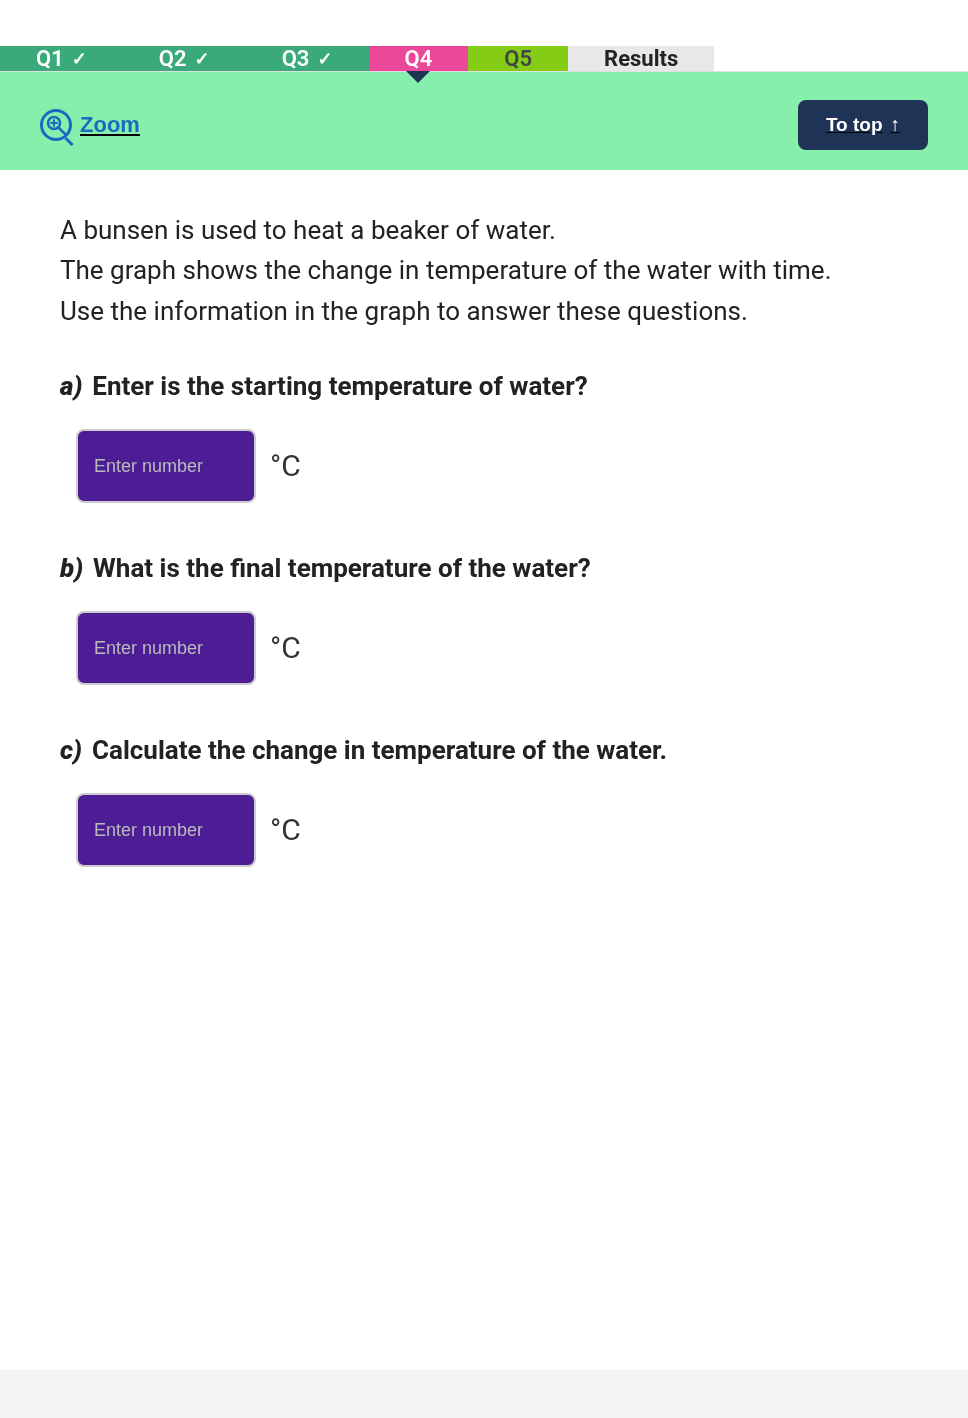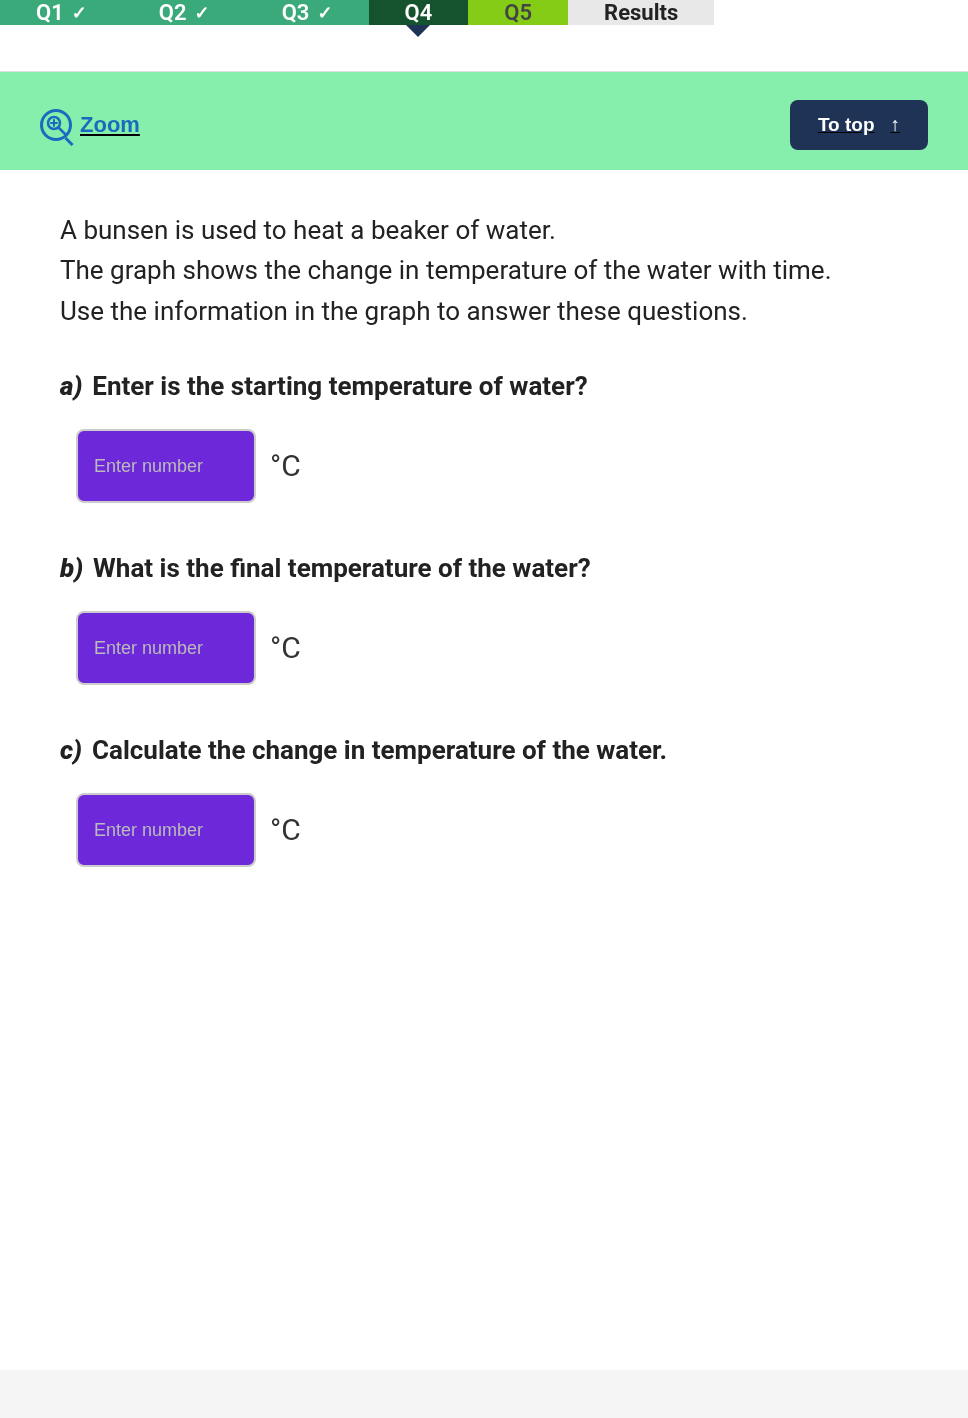--- a/index.html
+++ b/index.html
@@ -11,42 +11,42 @@
     body {
       font-family: -apple-system, BlinkMacSystemFont, 'Segoe UI', Roboto, sans-serif;
       background: #f5f5f5;
       width: 968px;
       min-height: 1418px;
     }
 
     
     .nav-bar {
       display: flex;
-      align-items: flex-start;
+      align-items: flex-end;
       height: 72px;
       background: #fff;
       border-bottom: 1px solid #e0e0e0;
     }
 
     .nav-item {
       display: flex;
       align-items: center;
       justify-content: center;
       gap: 8px;
       padding: 0 36px;
       font-size: 22px;
       font-weight: 600;
       cursor: pointer;
       color: #fff;
       background: #3aaa7a;
       position: relative;
     }
 
     .nav-item.active {
-      background: #14532d;
+      background: #ec4899;
       color: #fff;
     }
 
     .nav-item.active::after {
       content: '';
       position: absolute;
       bottom: -12px;
       left: 50%;
       transform: translateX(-50%);
       width: 0;
@@ -123,21 +123,21 @@
       background: #1e3355;
       color: #fff;
       border: none;
       border-radius: 8px;
       padding: 14px 28px;
       font-size: 19px;
       font-weight: 600;
       cursor: pointer;
       display: flex;
       align-items: center;
-      gap: 16px;
+      gap: 8px;
     }
 
     
     .main-content {
       background: #fff;
       padding: 40px 40px 60px 60px;
       min-height: 1200px;
     }
 
     .question-intro {
@@ -174,21 +174,21 @@
     }
 
     .number-input {
       width: 180px;
       height: 74px;
       border: 2px solid #ccc;
       border-radius: 8px;
       padding: 0 16px;
       font-size: 20px;
       color: #aaa;
-      background: #6d28d9;
+      background: #4c1d95;
       outline: none;
     }
 
     .number-input::placeholder {
       color: #bbb;
       font-size: 18px;
     }
 
     .unit-label {
       font-size: 30px;

